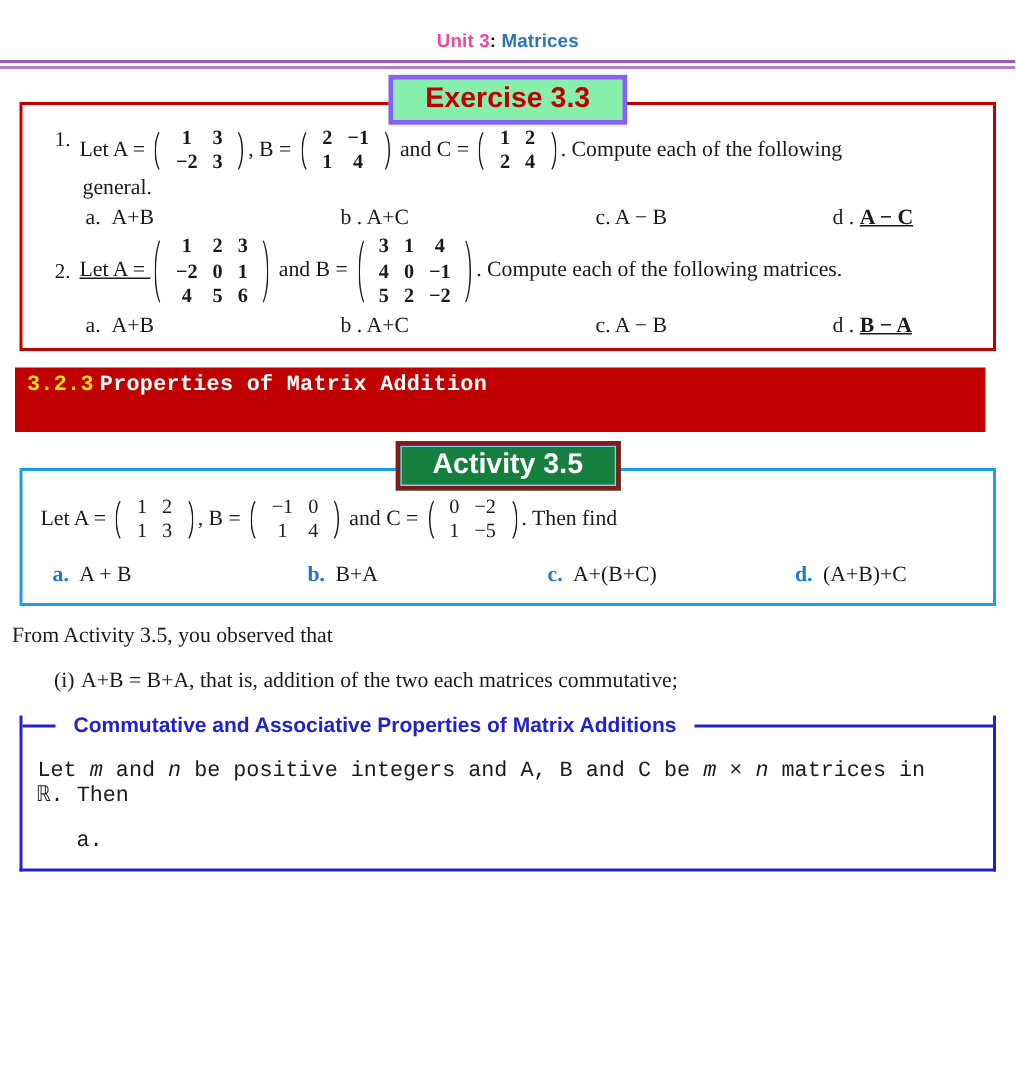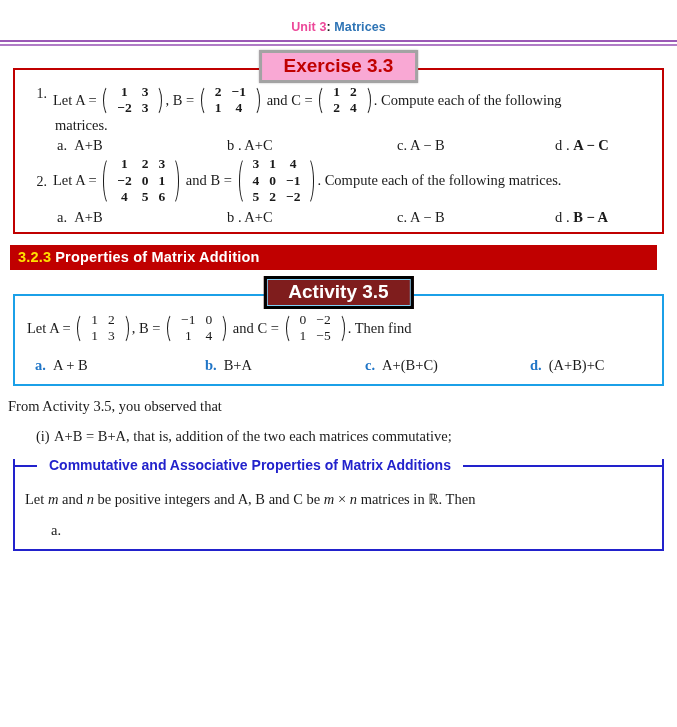--- a/index.html
+++ b/index.html
@@ -56,22 +56,22 @@
   .titled-box .box-body {
     border: 2.5px solid #c00000;
     background: #ffffff;
     padding: 14px 10px 6px 10px;
   }
   .titled-box .badge {
     position: absolute;
     top: -18px;
     left: 50%;
     transform: translateX(-50%);
-    background: #f9a8d4;
-    border: 3px solid #a3a3a3;
+    background: #86efac;
+    border: 3px solid #8b5cf6;
     color: #c00000;
     font-family: "Liberation Sans", sans-serif;
     font-weight: bold;
     font-size: 19px;
     padding: 2px 22px 3px 22px;
     line-height: 1.15;
     white-space: nowrap;
     z-index: 3;
     box-shadow: 0 0 2px rgba(0,0,0,.25);
   }
@@ -144,44 +144,44 @@
   .opts {
     display: flex;
     font-size: 14.5px;
     padding-top: 3px;
   }
   .opts .opt { flex: 0 0 auto; }
   .opt-a { width: 170px; padding-left: 32px; }
   .opt-b { width: 170px; }
   .opt-c { width: 158px; }
   .opt-d { width: 120px; }
-  .bold { font-weight: bold; }
+  .bold { font-weight: bold; text-decoration: underline; }
 
   
   .section-bar {
     margin: 11px 20px 0 10px;
     background: #c00000;
     color: #ffffff;
-    font-family: Liberation Sans, sans-serif;
-    font-weight: bold;
-    font-size: 14.5px;
-    padding: 4px 8px 5px 8px;
+    font-family: Liberation Mono, monospace;
+    font-weight: bold;
+    font-size: 14.5px;
+    padding: 4px 8px 23px 8px;
     letter-spacing: .2px;
   }
   .section-bar .num { color: #ffe000; padding-right: 4px; }
 
   
   #activity-box { margin-top: 24px; }
   #activity-box .box-body {
     border: 2.5px solid #1BA0E8;
     padding: 16px 12px 10px 12px;
   }
   #activity-box .badge {
-    background: #7f1d1d;
-    border: 3px solid #000000;
+    background: #15803d;
+    border: 3px solid #7f1d1d;
     color: #ffffff;
     box-shadow: inset 0 0 0 1px #7fd0f5;
   }
   .act-line { font-size: 14.5px; }
   .act-opts {
     display: flex;
     padding-top: 12px;
     font-size: 14.5px;
   }
   .act-opts .lbl {
@@ -211,20 +211,21 @@
   
   #prop-box {
     position: relative;
     margin: 14px 13px 0 13px;
   }
   #prop-box .box-body {
     border: 2px solid #2222cc;
     border-top: none;
     padding: 16px 22px 10px 10px;
     position: relative;
+    font-family: Liberation Mono, monospace;
   }
   .prop-top {
     display: flex;
     align-items: center;
     height: 13px;
   }
   .prop-top .seg {
     height: 0;
     border-top: 2px solid #2222cc;
   }
@@ -300,21 +301,21 @@
             <span class="mat-grid cols-2">
               <span>1</span>
               <span>2</span>
               <span>2</span>
               <span>4</span>
             </span>
             <span class="paren right"></span>
           </span>
           <span>. Compute each of the following</span>
         </div>
-        <div class="cont-line">matrices.</div>
+        <div class="cont-line">general.</div>
       </div>
     </div>
 
     <div class="opts">
       <div class="opt opt-a">
         <span>a.</span>
         &nbsp;<span>A+B</span>
       </div>
       <div class="opt opt-b">
         <span>b .</span>

